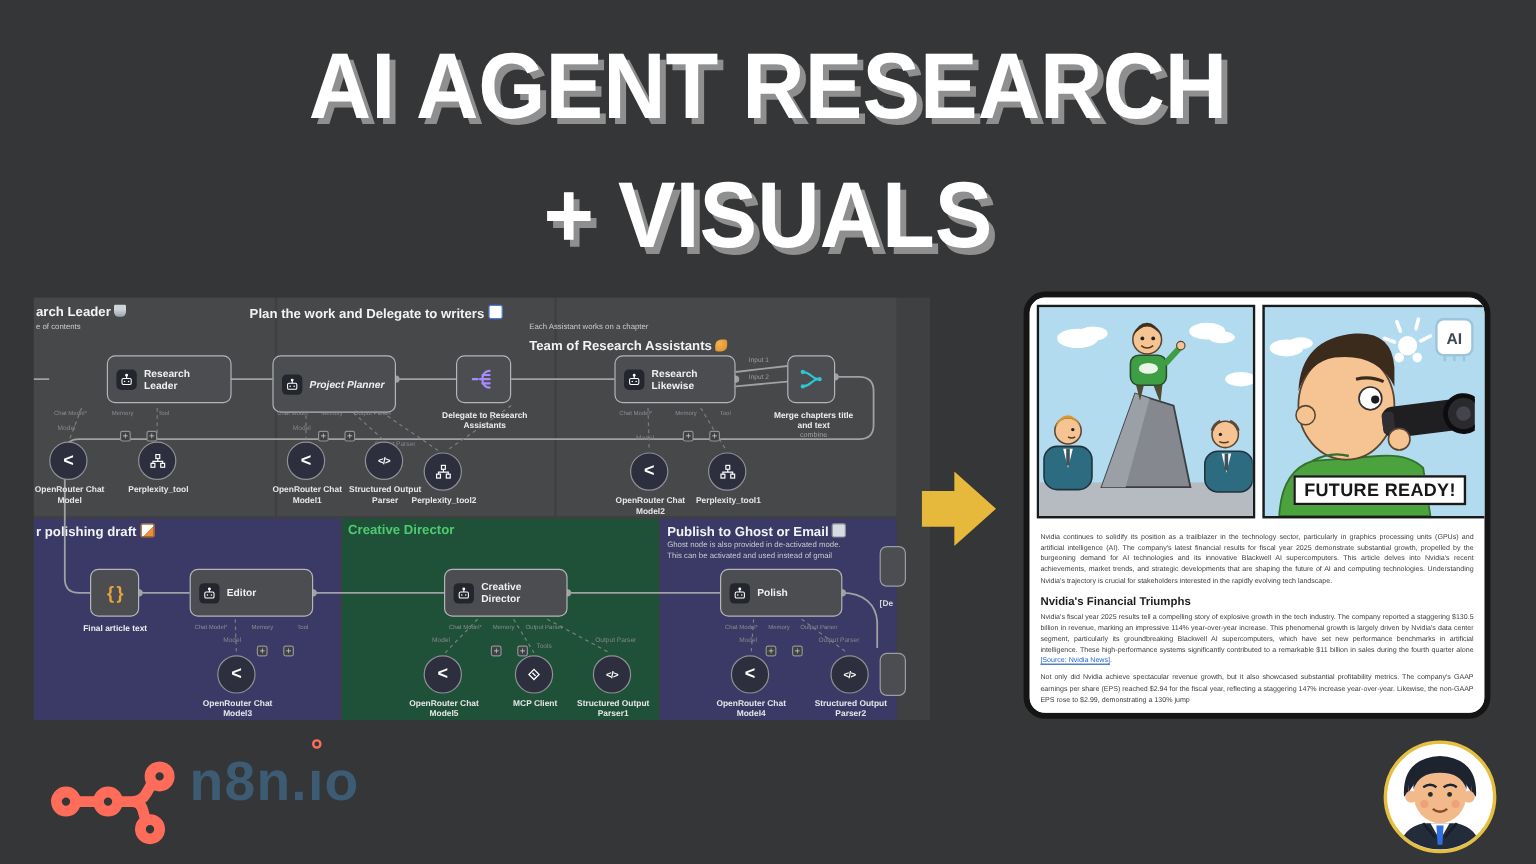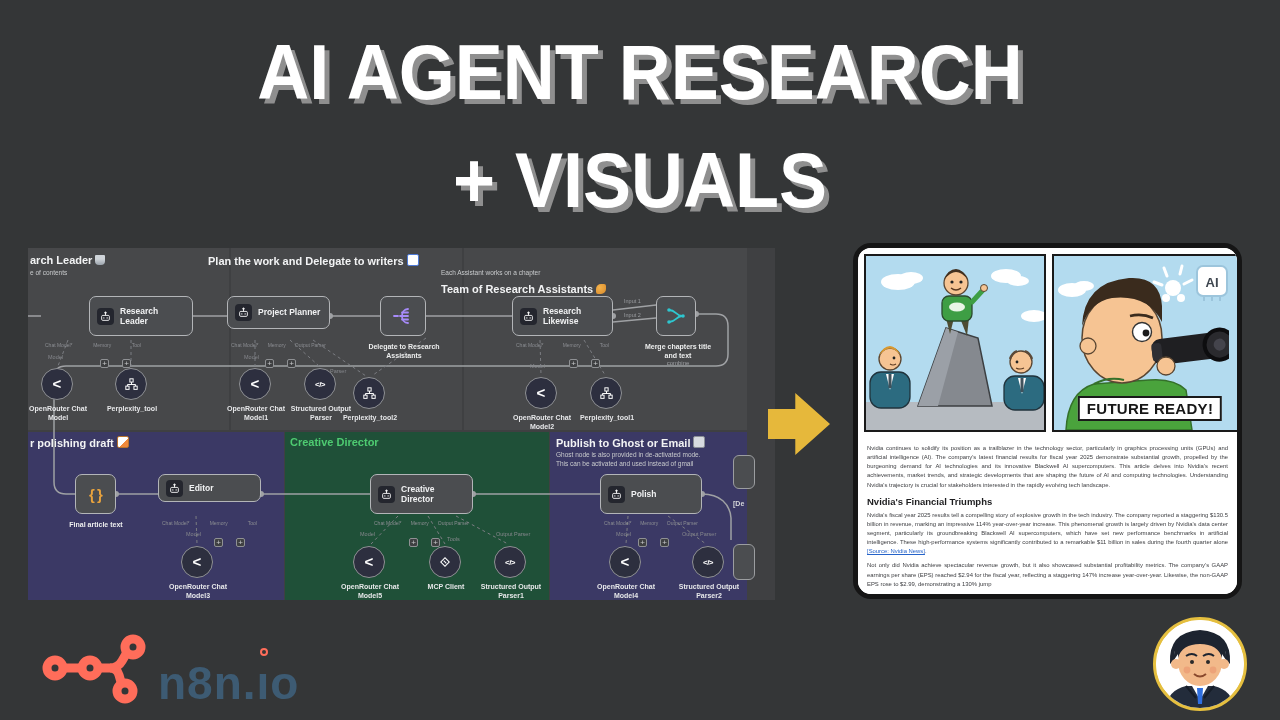--- a/index.html
+++ b/index.html
@@ -83,21 +83,21 @@
     position:absolute;bottom:9px;left:50%;transform:translateX(-50%);
     background:#fff;border:2px solid #1a1a1a;padding:2px 7px;white-space:nowrap;
     font-size:15px;font-weight:bold;color:#171717;letter-spacing:0.3px;
   }
   .article{position:absolute;left:0;top:192px;width:379px;padding:4px 9px 0 9px;box-sizing:border-box;background:#fff;}
   .article h1{font-size:10.5px;font-weight:bold;color:#1d1d1f;margin:3px 0 5px 0;}
   .article h2{font-size:9.5px;font-weight:bold;color:#1d1d1f;margin:6px 0 4px 0;}
   .article p{font-size:5.9px;color:#3c3d40;line-height:1.55;margin:0 0 5px 0;text-align:justify;}
   .article a{color:#2563c9;text-decoration:underline;}
   
-  .n8n{position:absolute;left:42px;top:628px;display:flex;align-items:flex-end;}
+  .n8n{position:absolute;left:42px;top:628px;display:flex;align-items:flex-start;}
   .n8n-text{font-size:46px;font-weight:600;color:#3d5b73;letter-spacing:1px;margin-left:6px;line-height:1;}
   .iwrap{position:relative;display:inline-block;}
   .idot{position:absolute;left:3px;top:-12px;width:8px;height:8px;border:2.5px solid #ff6d5a;border-radius:50%;box-sizing:border-box;}
   
   .avatar{
     position:absolute;left:1153px;top:617px;width:94px;height:94px;border-radius:50%;
     background:#ffffff;border:3px solid #e5bf3f;box-sizing:border-box;overflow:hidden;
   }
   svg{overflow:visible;}
   .panel svg{overflow:hidden;}
@@ -182,21 +182,21 @@
             <rect x="3" y="8" width="14" height="9" rx="2"></rect>
             <line x1="10" y1="8" x2="10" y2="4"></line>
             <circle cx="10" cy="3.2" r="1.4" fill="#fff"></circle>
             <circle cx="7" cy="12.5" r="1.2" fill="#fff" stroke="none"></circle>
             <circle cx="13" cy="12.5" r="1.2" fill="#fff" stroke="none"></circle>
           </g>
         </svg>
       </span>
     <span class="node-label">Research Leader</span>
   </div>
-  <div class="node" style="left:199px;top:48px;width:103px;height:33px;">
+  <div class="node" style="left:199px;top:48px;width:103px;height:48px;font-style:italic;">
     <span class="bot">
         <svg width="11" height="11" viewBox="0 0 20 20">
           <g stroke="#fff" stroke-width="1.6" fill="none">
             <rect x="3" y="8" width="14" height="9" rx="2"></rect>
             <line x1="10" y1="8" x2="10" y2="4"></line>
             <circle cx="10" cy="3.2" r="1.4" fill="#fff"></circle>
             <circle cx="7" cy="12.5" r="1.2" fill="#fff" stroke="none"></circle>
             <circle cx="13" cy="12.5" r="1.2" fill="#fff" stroke="none"></circle>
           </g>
         </svg>
@@ -210,21 +210,21 @@
             <rect x="3" y="8" width="14" height="9" rx="2"></rect>
             <line x1="10" y1="8" x2="10" y2="4"></line>
             <circle cx="10" cy="3.2" r="1.4" fill="#fff"></circle>
             <circle cx="7" cy="12.5" r="1.2" fill="#fff" stroke="none"></circle>
             <circle cx="13" cy="12.5" r="1.2" fill="#fff" stroke="none"></circle>
           </g>
         </svg>
       </span>
     <span class="node-label">Research Likewise</span>
   </div>
-  <div class="node" style="left:130px;top:226px;width:103px;height:28px;">
+  <div class="node" style="left:130px;top:226px;width:103px;height:40px;">
     <span class="bot">
         <svg width="11" height="11" viewBox="0 0 20 20">
           <g stroke="#fff" stroke-width="1.6" fill="none">
             <rect x="3" y="8" width="14" height="9" rx="2"></rect>
             <line x1="10" y1="8" x2="10" y2="4"></line>
             <circle cx="10" cy="3.2" r="1.4" fill="#fff"></circle>
             <circle cx="7" cy="12.5" r="1.2" fill="#fff" stroke="none"></circle>
             <circle cx="13" cy="12.5" r="1.2" fill="#fff" stroke="none"></circle>
           </g>
         </svg>

